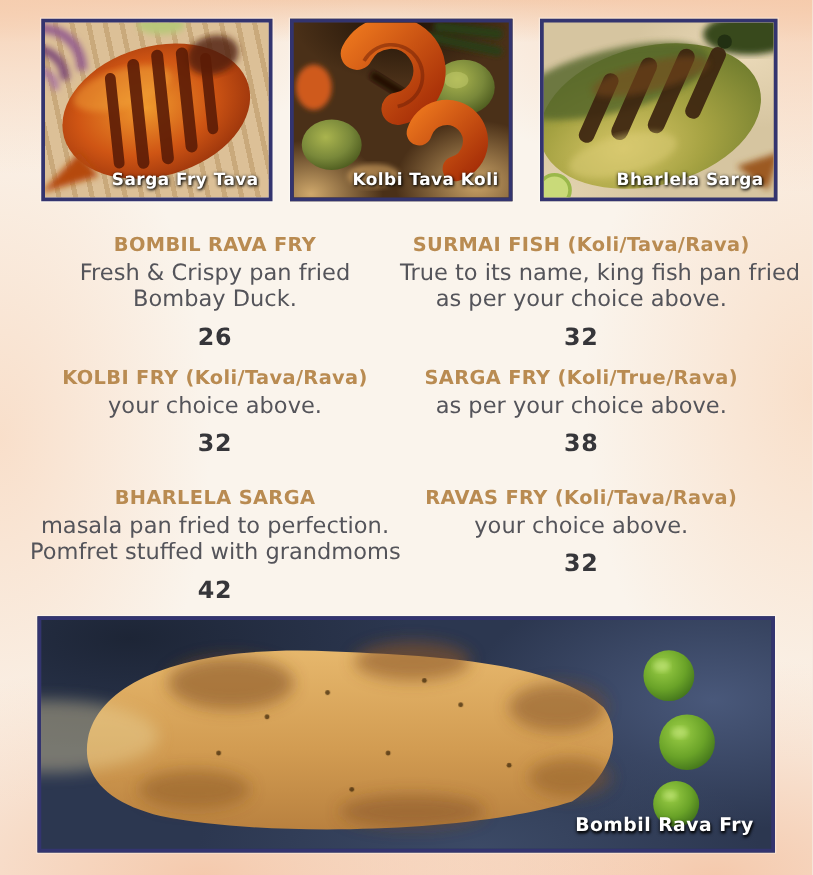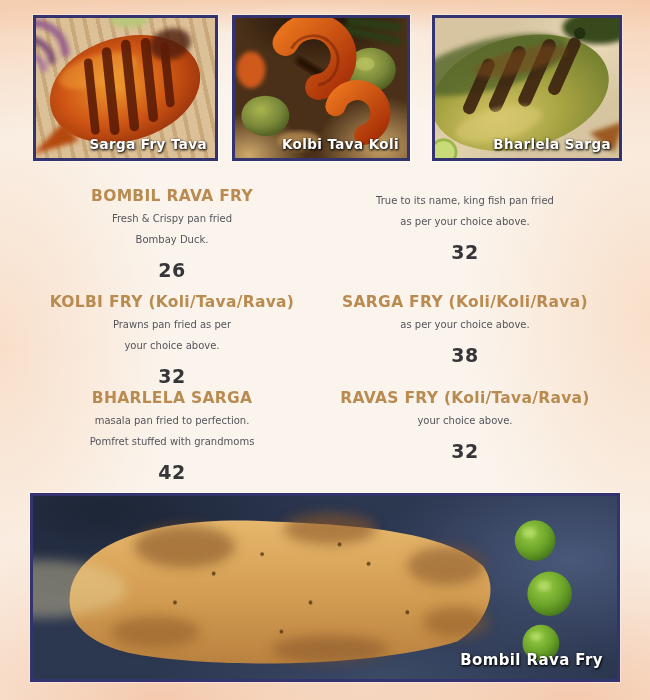--- a/index.html
+++ b/index.html
@@ -51,21 +51,21 @@
   .hero .caption { bottom:10px; right:14px; font-size:15px; }
   
   .menu-grid {
     position:absolute; left:24px; top:187px; width:586px;
     display:grid; grid-template-columns:296px 290px; grid-template-rows:106px 96px auto;
   }
   .menu-item { text-align:center; }
   .item-name {
     font-size:15.5px; font-weight:bold; color:#b98b51; letter-spacing:.3px; white-space:nowrap;
   }
-  .item-desc { margin-top:3px; font-size:10px; line-height:21px; color:#54545a; }
+  .item-desc { margin-top:3px; font-size:18px; line-height:21px; color:#54545a; }
   .item-desc span { display:block; white-space:nowrap; }
   .item-price { margin-top:9px; font-size:19px; font-weight:bold; color:#36363a; letter-spacing:.5px; }
 </style>
 </head>
 <body>
 
 <div class="page">
 
   <div class="gallery">
 
@@ -183,38 +183,38 @@
     <div class="menu-item">
       <div class="item-name">BOMBIL RAVA FRY</div>
       <div class="item-desc">
         <span>Fresh &amp; Crispy pan fried</span>
           <span>Bombay Duck.</span>
       </div>
       <div class="item-price">26</div>
     </div>
 
     <div class="menu-item">
+      <div class="item-name">SURMAI FISH (Koli/Tava/Rava)</div>
       <div class="item-desc">
         <span>True to its name, king fish pan fried</span>
           <span>as per your choice above.</span>
       </div>
       <div class="item-price">32</div>
     </div>
 
     <div class="menu-item">
       <div class="item-name">KOLBI FRY (Koli/Tava/Rava)</div>
       <div class="item-desc">
-        <span>Prawns pan fried as per</span>
           <span>your choice above.</span>
       </div>
       <div class="item-price">32</div>
     </div>
 
     <div class="menu-item">
-      <div class="item-name">SARGA FRY (Koli/Koli/Rava)</div>
+      <div class="item-name">SARGA FRY (Koli/True/Rava)</div>
       <div class="item-desc">
           <span>as per your choice above.</span>
       </div>
       <div class="item-price">38</div>
     </div>
 
     <div class="menu-item">
       <div class="item-name">BHARLELA SARGA</div>
       <div class="item-desc">
         <span>masala pan fried to perfection.</span>

